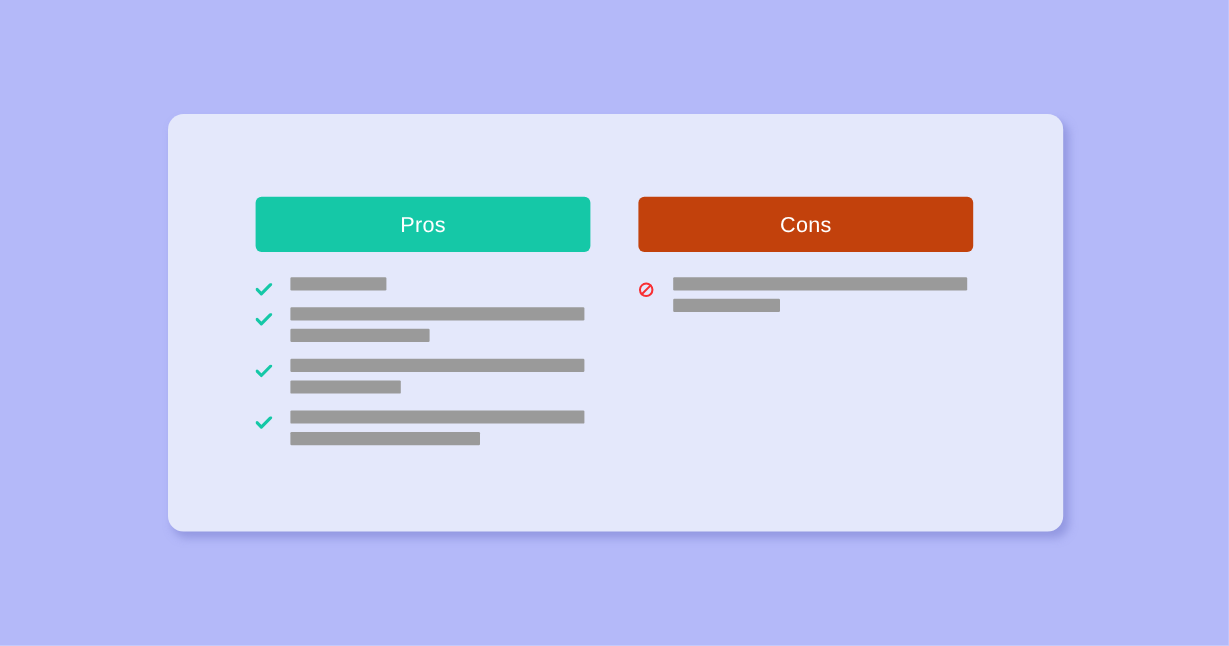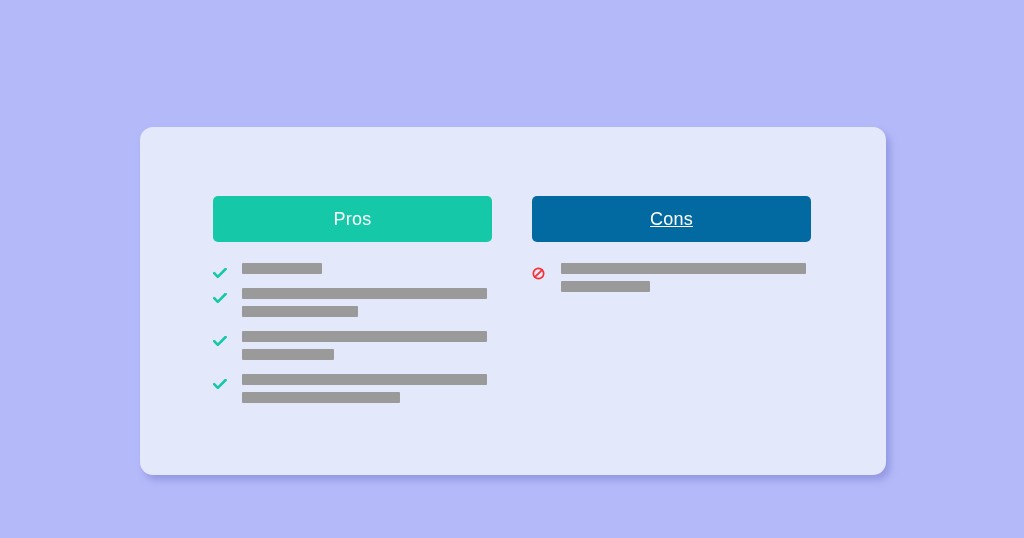--- a/index.html
+++ b/index.html
@@ -24,21 +24,20 @@
   #card {
     position: absolute;
     left: 140px;
     top: 95px;
     width: 746px;
     height: 348px;
     background: #e4e8fb;
     border-radius: 13px;
     box-shadow: 4px 5px 7px rgba(120,126,205,0.55);
     box-sizing: border-box;
-    margin-top: 32px;
   }
 
   
   .column {
     position: absolute;
     top: 69px;
     width: 279px;
   }
   #col-pros { left: 73px; }
   #col-cons { left: 392px; }
@@ -52,21 +51,21 @@
     align-items: center;
     justify-content: center;
     color: #ffffff;
     font-size: 18px;
     font-weight: 400;
     letter-spacing: 0.2px;
     box-sizing: border-box;
     user-select: none;
   }
   .pill.pros { background: #15c8a7; }
-  .pill.cons { background: #0369a1; text-decoration: underline; }
+  .pill.cons { background: #c2410c; }
 
   
   .list {
     margin-top: 21px;
     position: relative;
   }
   .list-item {
     position: relative;
     display: flex;
     align-items: flex-start;

